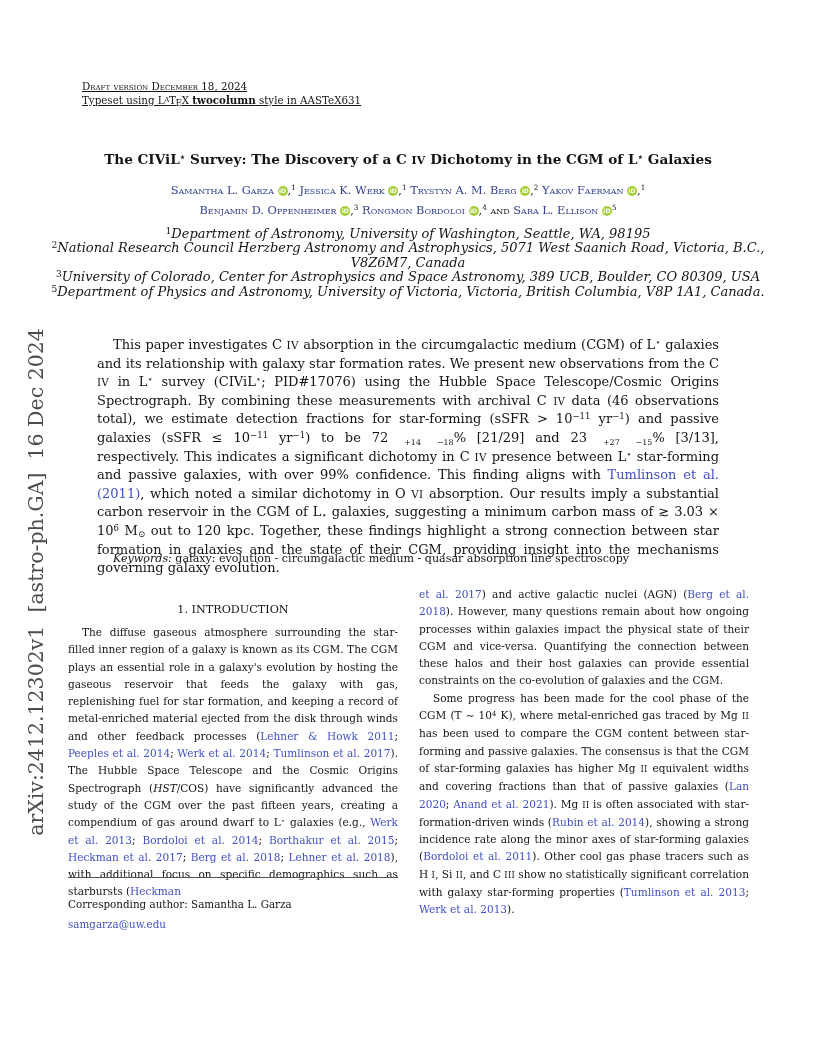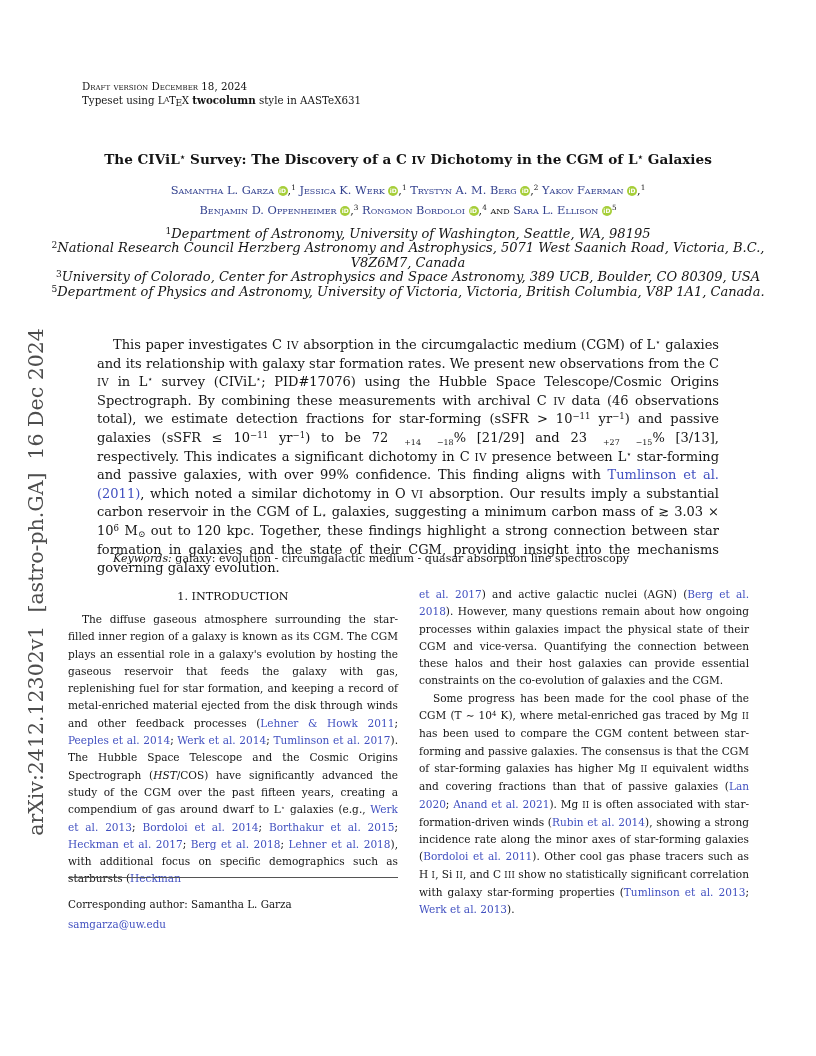--- a/index.html
+++ b/index.html
@@ -11,21 +11,21 @@
   .page{position:absolute;inset:0;overflow:hidden;}
 
   
   .arxiv{
     position:absolute;left:-313px;top:569px;width:700px;height:26px;
     transform:rotate(-90deg);text-align:center;
     font-size:20.5px;color:var(--arxiv-gray,#4d4d4d);white-space:pre;
   }
 
   
-  .hdr{position:absolute;left:82px;top:80px;font-size:10.3px;line-height:13.8px;}
+  .hdr{position:absolute;left:82px;top:80px;font-size:10.3px;line-height:13.8px;text-decoration:underline;}
   .hdr1{font-variant:small-caps;}
   .latex-a{font-size:68%;vertical-align:0.3em;margin:0 -0.05em;}
   .latex-e{font-size:88%;vertical-align:-0.22em;margin:0 -0.05em;}
 
   .title{
     position:absolute;left:58px;width:700px;top:151px;margin:0;
     text-align:center;font-size:13.6px;font-weight:bold;line-height:17px;
   }
 
   .authors{
@@ -51,21 +51,21 @@
   .abs-head{position:absolute;left:68px;width:680px;top:319px;text-align:center;font-size:11.7px;letter-spacing:0.3px;}
   .abs-body{
     position:absolute;left:97px;width:622px;top:336px;margin:0;
     text-align:justify;font-size:13px;line-height:18.6px;text-indent:16px;
   }
   .keywords{position:absolute;left:97px;width:622px;top:552px;margin:0;font-size:11.1px;text-indent:16px;}
 
   .col{position:absolute;top:586px;width:330px;}
   .col-left{left:68px;}
   .col-right{left:419px;}
-  .sec-head{text-align:center;font-size:11.2px;margin:4px 0 8px 0;}
+  .sec-head{text-align:center;font-size:11.2px;margin:17px 0 8px 0;}
   .body{margin:0;text-align:justify;font-size:10.55px;line-height:17.3px;}
   .body + .body{margin-top:0;}
   .ind{text-indent:14px;}
 
   sup{font-size:66%;vertical-align:0.45em;line-height:0;}
   sub{font-size:66%;vertical-align:-0.25em;line-height:0;}
   .sc{text-transform:uppercase;font-size:80%;letter-spacing:0.2px;}
   .frac{
     display:inline-flex;flex-direction:row;vertical-align:-0.32em;
     font-size:61%;line-height:1.05;text-align:center;

